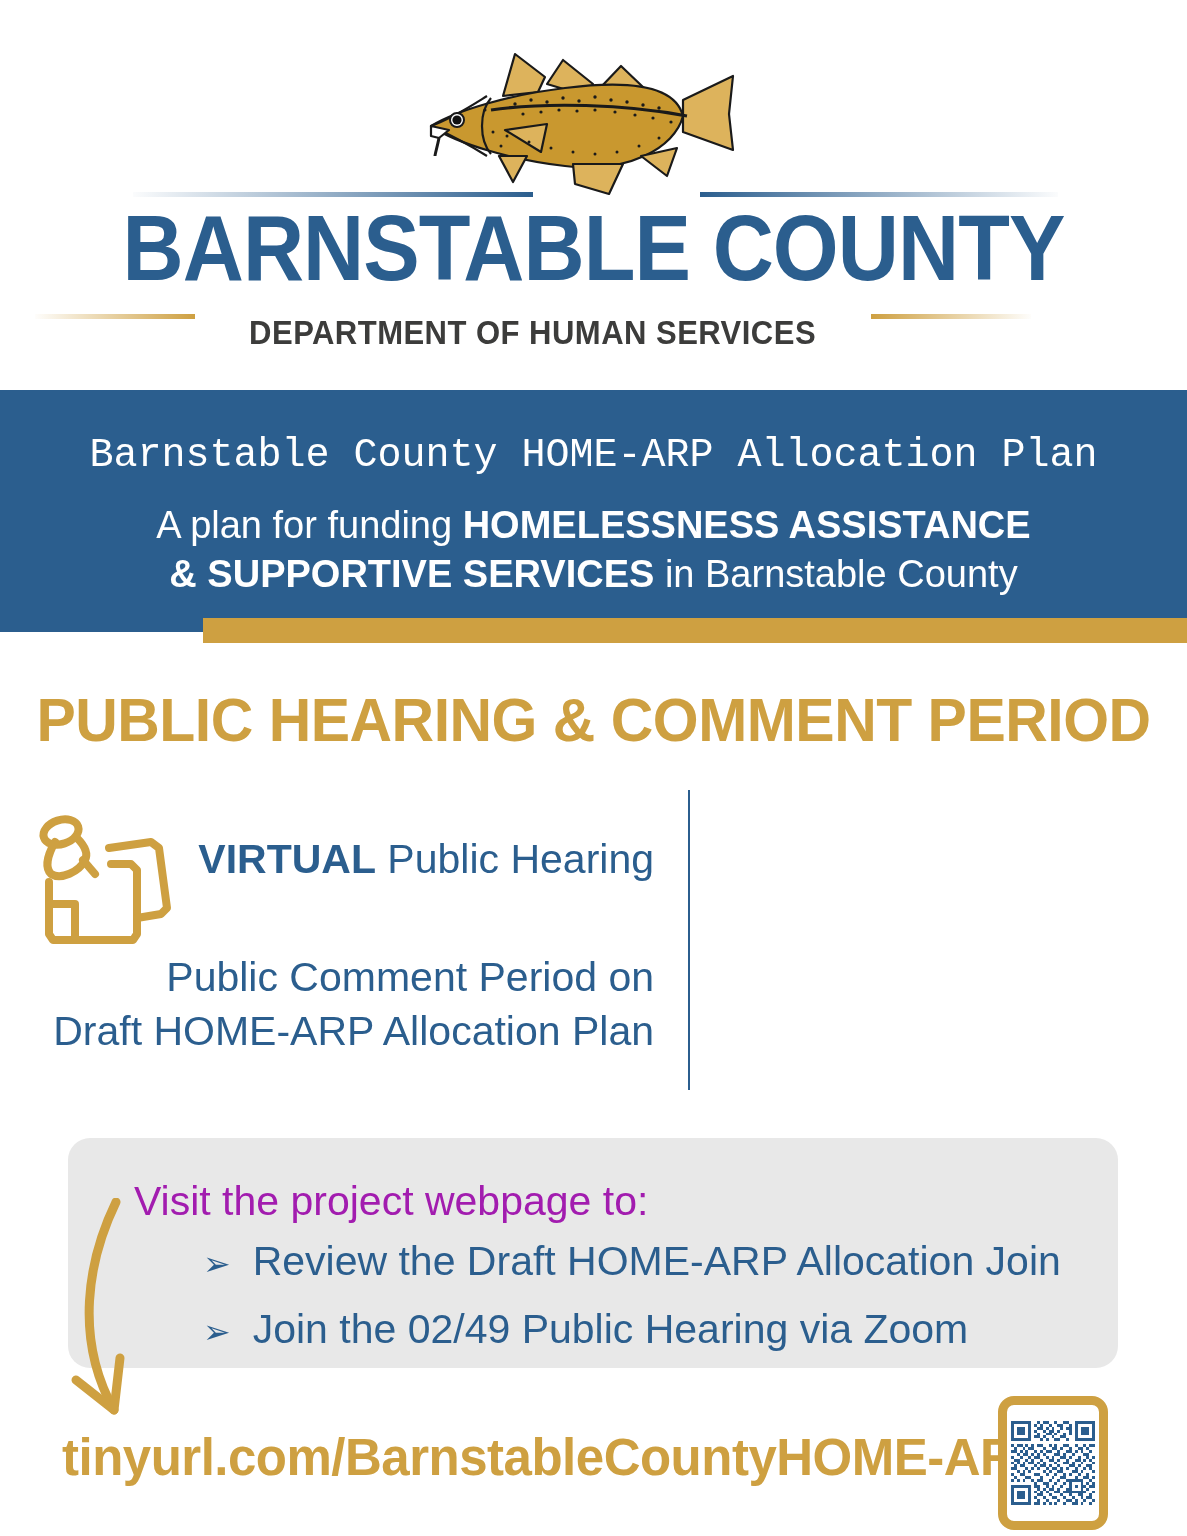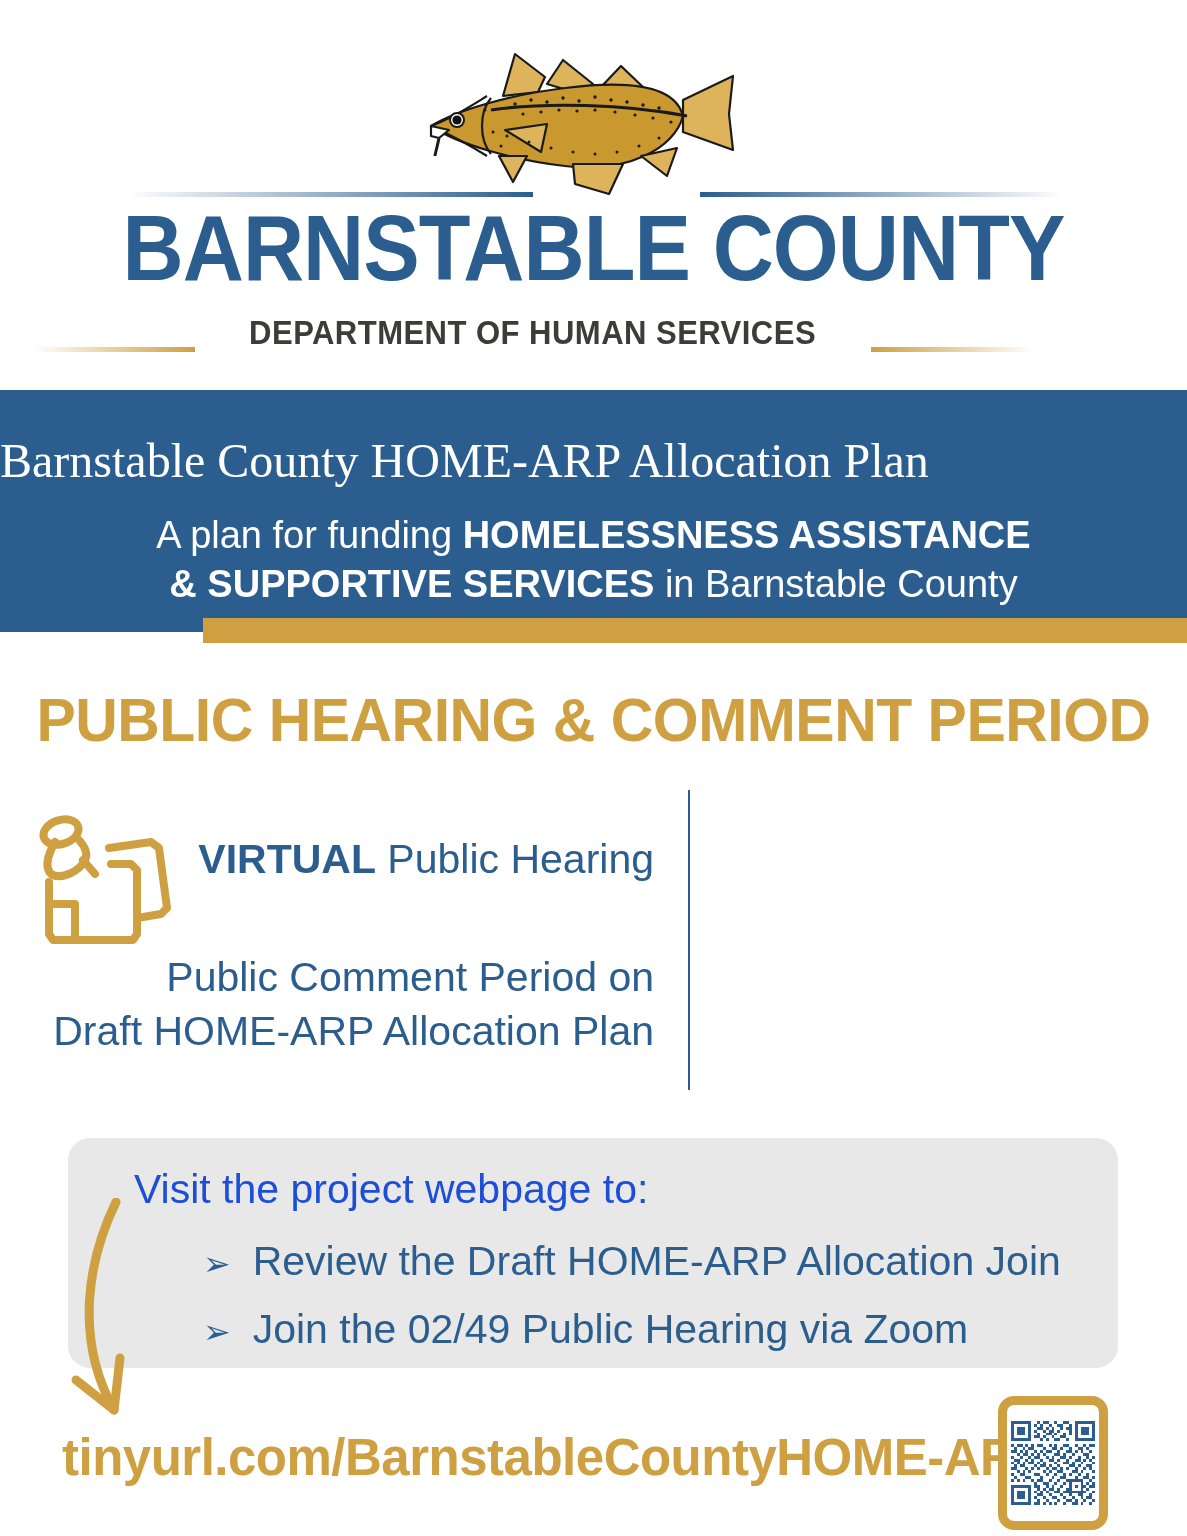--- a/index.html
+++ b/index.html
@@ -55,21 +55,21 @@
     letter-spacing: -1px;
     color: #2B5E8E;
     transform: scaleX(0.92);
     line-height: 1.0;
   }
   #dept-row {
     position: absolute;
     top: 298px;
     left: 0; width: 1066px;
     display: flex;
-    align-items: flex-end;
+    align-items: flex-start;
     justify-content: center;
     gap: 36px;
   }
   .rule-gold {
     height: 5px;
     width: 160px;
   }
   .rule-gold.left {
     background: linear-gradient(to right, rgba(206,160,65,0.02), #CEA041);
   }
@@ -91,24 +91,24 @@
     position: absolute;
     left: 0; top: 390px;
     width: 1187px;
     height: 242px;
     background: #2B5E8E;
     box-sizing: border-box;
     padding-top: 42px;
   }
   #banner-title {
     color: #ffffff;
-    font-family: Liberation Serif, serif;
+    font-family: Liberation Mono, monospace;
     font-weight: 400;
-    font-size: 48px;
-    text-align: left;
+    font-size: 40px;
+    text-align: center;
     letter-spacing: 0px;
     line-height: 1.22;
   }
   #banner-sub {
     margin-top: 20px;
     color: #ffffff;
     font-family: "Liberation Sans Narrow", "Liberation Sans", sans-serif;
     font-weight: 400;
     font-size: 38px;
     text-align: center;
@@ -185,24 +185,24 @@
   
   #callout {
     position: absolute;
     left: 68px; top: 1138px;
     width: 1050px; height: 230px;
     background: #E8E8E8;
     border-radius: 22px;
   }
   #callout-title {
     position: absolute;
-    left: 66px; top: 28px;
+    left: 66px; top: 40px;
     font-family: "Liberation Sans Narrow", "Liberation Sans", sans-serif;
     font-size: 41px;
-    color: #1d4ed8;
+    color: #a21caf;
   }
   .callout-bullet {
     position: absolute;
     left: 135px;
     display: flex;
     align-items: baseline;
     gap: 22px;
     font-family: "Liberation Sans Narrow", "Liberation Sans", sans-serif;
     font-size: 41px;
     color: #2B5E8E;

